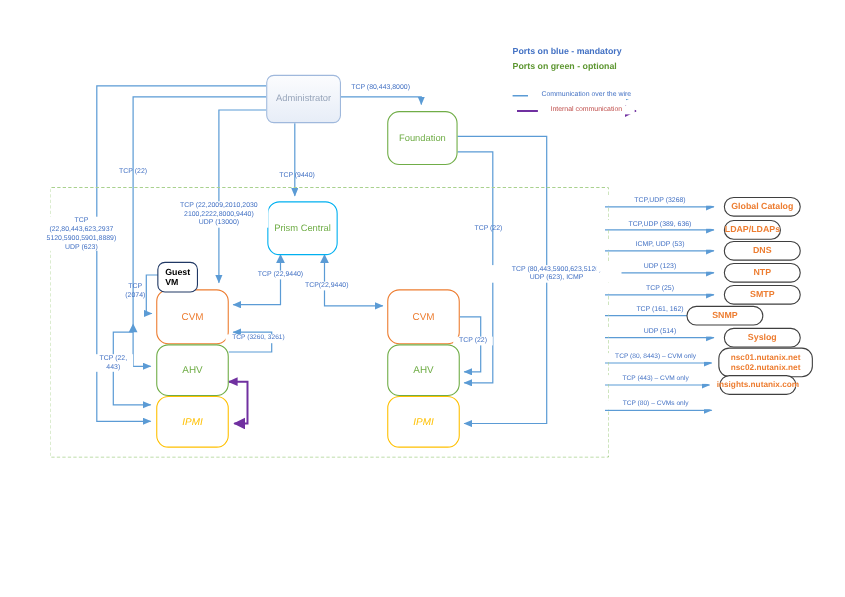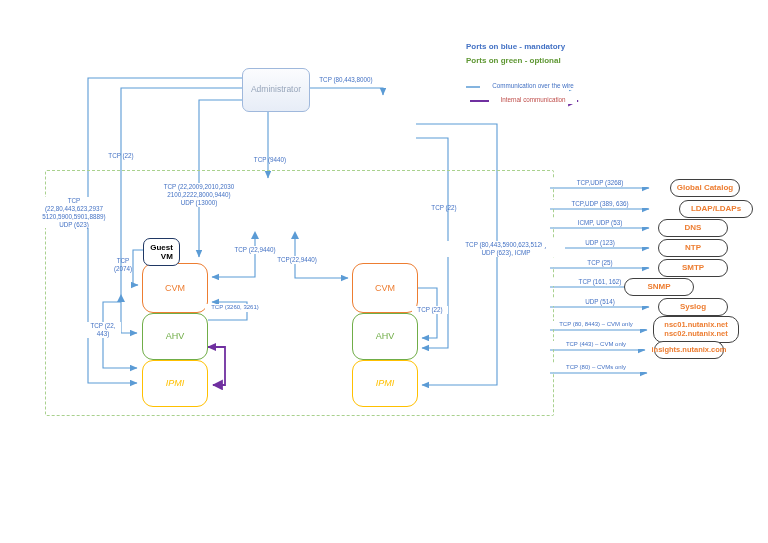--- a/index.html
+++ b/index.html
@@ -6,21 +6,21 @@
   #canvas{position:relative;width:768px;height:543px;background:#fff;overflow:hidden;
           font-family:"Liberation Sans",sans-serif;}
   svg.wires{position:absolute;left:0;top:0;width:768px;height:543px;}
 
   
   .cluster{position:absolute;left:45px;top:170px;width:507px;height:244px;
            border:1.6px dashed #a9d18e;border-radius:2px;}
 
   
   .node{position:absolute;display:flex;align-items:center;justify-content:center;
-        text-align:right;background:#fff;box-sizing:border-box;line-height:1.15;}
+        text-align:left;background:#fff;box-sizing:border-box;line-height:1.15;}
   .admin{left:242px;top:68px;width:68px;height:44px;border:1.4px solid #9fb8dc;border-radius:7px;
          background:linear-gradient(#fbfcfe,#e7edf7);color:#98a6bb;font-size:8.5px;}
   .foundation{left:352px;top:101px;width:64px;height:49px;border:1.5px solid #70ad47;border-radius:11px;
               color:#70ad47;font-size:8.5px;}
   .prism{left:243px;top:183px;width:64px;height:49px;border:1.6px solid #00b0f0;border-radius:11px;
          color:#70ad47;font-size:8.5px;}
   .guest{left:143px;top:238px;width:37px;height:28px;border:1.8px solid #203864;border-radius:7px;
          color:#000;font-size:8px;font-weight:700;white-space:pre-line;z-index:3;}
   .stackL{left:142px;width:66px;}
   .stackR{left:352px;width:66px;}
@@ -99,20 +99,22 @@
   </svg>
 
   <div class="cluster"></div>
 
   <div class="legend-blue">Ports on blue - mandatory</div>
   <div class="legend-green">Ports on green - optional</div>
   <div class="legend-mid" style="left:480px;top:82px;width:106px;color:#4472c4;">Communication over the wire</div>
   <div class="legend-mid" style="left:489px;top:96px;width:88px;color:#c0504d;">Internal communication</div>
 
   <div class="node admin">Administrator</div>
+  <div class="node foundation">Foundation</div>
+  <div class="node prism">Prism Central</div>
   <div class="node guest">Guest
 VM</div>
 
   <div class="node stackL cvm">CVM</div>
   <div class="node stackL ahv">AHV</div>
   <div class="node stackL ipmi">IPMI</div>
 
   <div class="node stackR cvm">CVM</div>
   <div class="node stackR ahv">AHV</div>
   <div class="node stackR ipmi">IPMI</div>
@@ -142,22 +144,22 @@
   <div class="plabel bgw" style="left:542px;top:200px;width:116px;">TCP,UDP (389, 636)</div>
   <div class="plabel bgw" style="left:542px;top:219px;width:116px;">ICMP, UDP (53)</div>
   <div class="plabel bgw" style="left:542px;top:239px;width:116px;">UDP (123)</div>
   <div class="plabel bgw" style="left:542px;top:259px;width:116px;">TCP (25)</div>
   <div class="plabel bgw" style="left:542px;top:278px;width:116px;">TCP (161, 162)</div>
   <div class="plabel bgw" style="left:542px;top:298px;width:116px;">UDP (514)</div>
   <div class="plabel bgw" style="left:538px;top:321px;width:116px;font-size:6px;">TCP (80, 8443) – CVM only</div>
   <div class="plabel bgw" style="left:540px;top:341px;width:112px;font-size:6px;">TCP (443) – CVM only</div>
   <div class="plabel bgw" style="left:540px;top:364px;width:112px;font-size:6px;">TCP (80) – CVMs only</div>
 
-  <div class="svc" style="left:658px;top:179px;width:70px;height:18px;margin-left:12px;">Global Catalog</div>
-  <div class="svc" style="left:658px;top:200px;width:74px;height:18px;margin-left:21px;">LDAP/LDAPs</div>
+  <div class="svc" style="left:658px;top:179px;width:70px;height:18px;">Global Catalog</div>
+  <div class="svc" style="left:658px;top:200px;width:52px;height:18px;">LDAP/LDAPs</div>
   <div class="svc" style="left:658px;top:219px;width:70px;height:18px;">DNS</div>
   <div class="svc" style="left:658px;top:239px;width:70px;height:18px;">NTP</div>
   <div class="svc" style="left:658px;top:259px;width:70px;height:18px;">SMTP</div>
   <div class="svc" style="left:624px;top:278px;width:70px;height:18px;">SNMP</div>
   <div class="svc" style="left:658px;top:298px;width:70px;height:18px;">Syslog</div>
   <div class="svc" style="left:653px;top:316px;width:86px;height:27px;font-size:7.5px;">nsc01.nutanix.net
 nsc02.nutanix.net</div>
   <div class="svc" style="left:654px;top:341px;width:70px;height:18px;font-size:7.5px;">insights.nutanix.com</div>
 
 </div>

